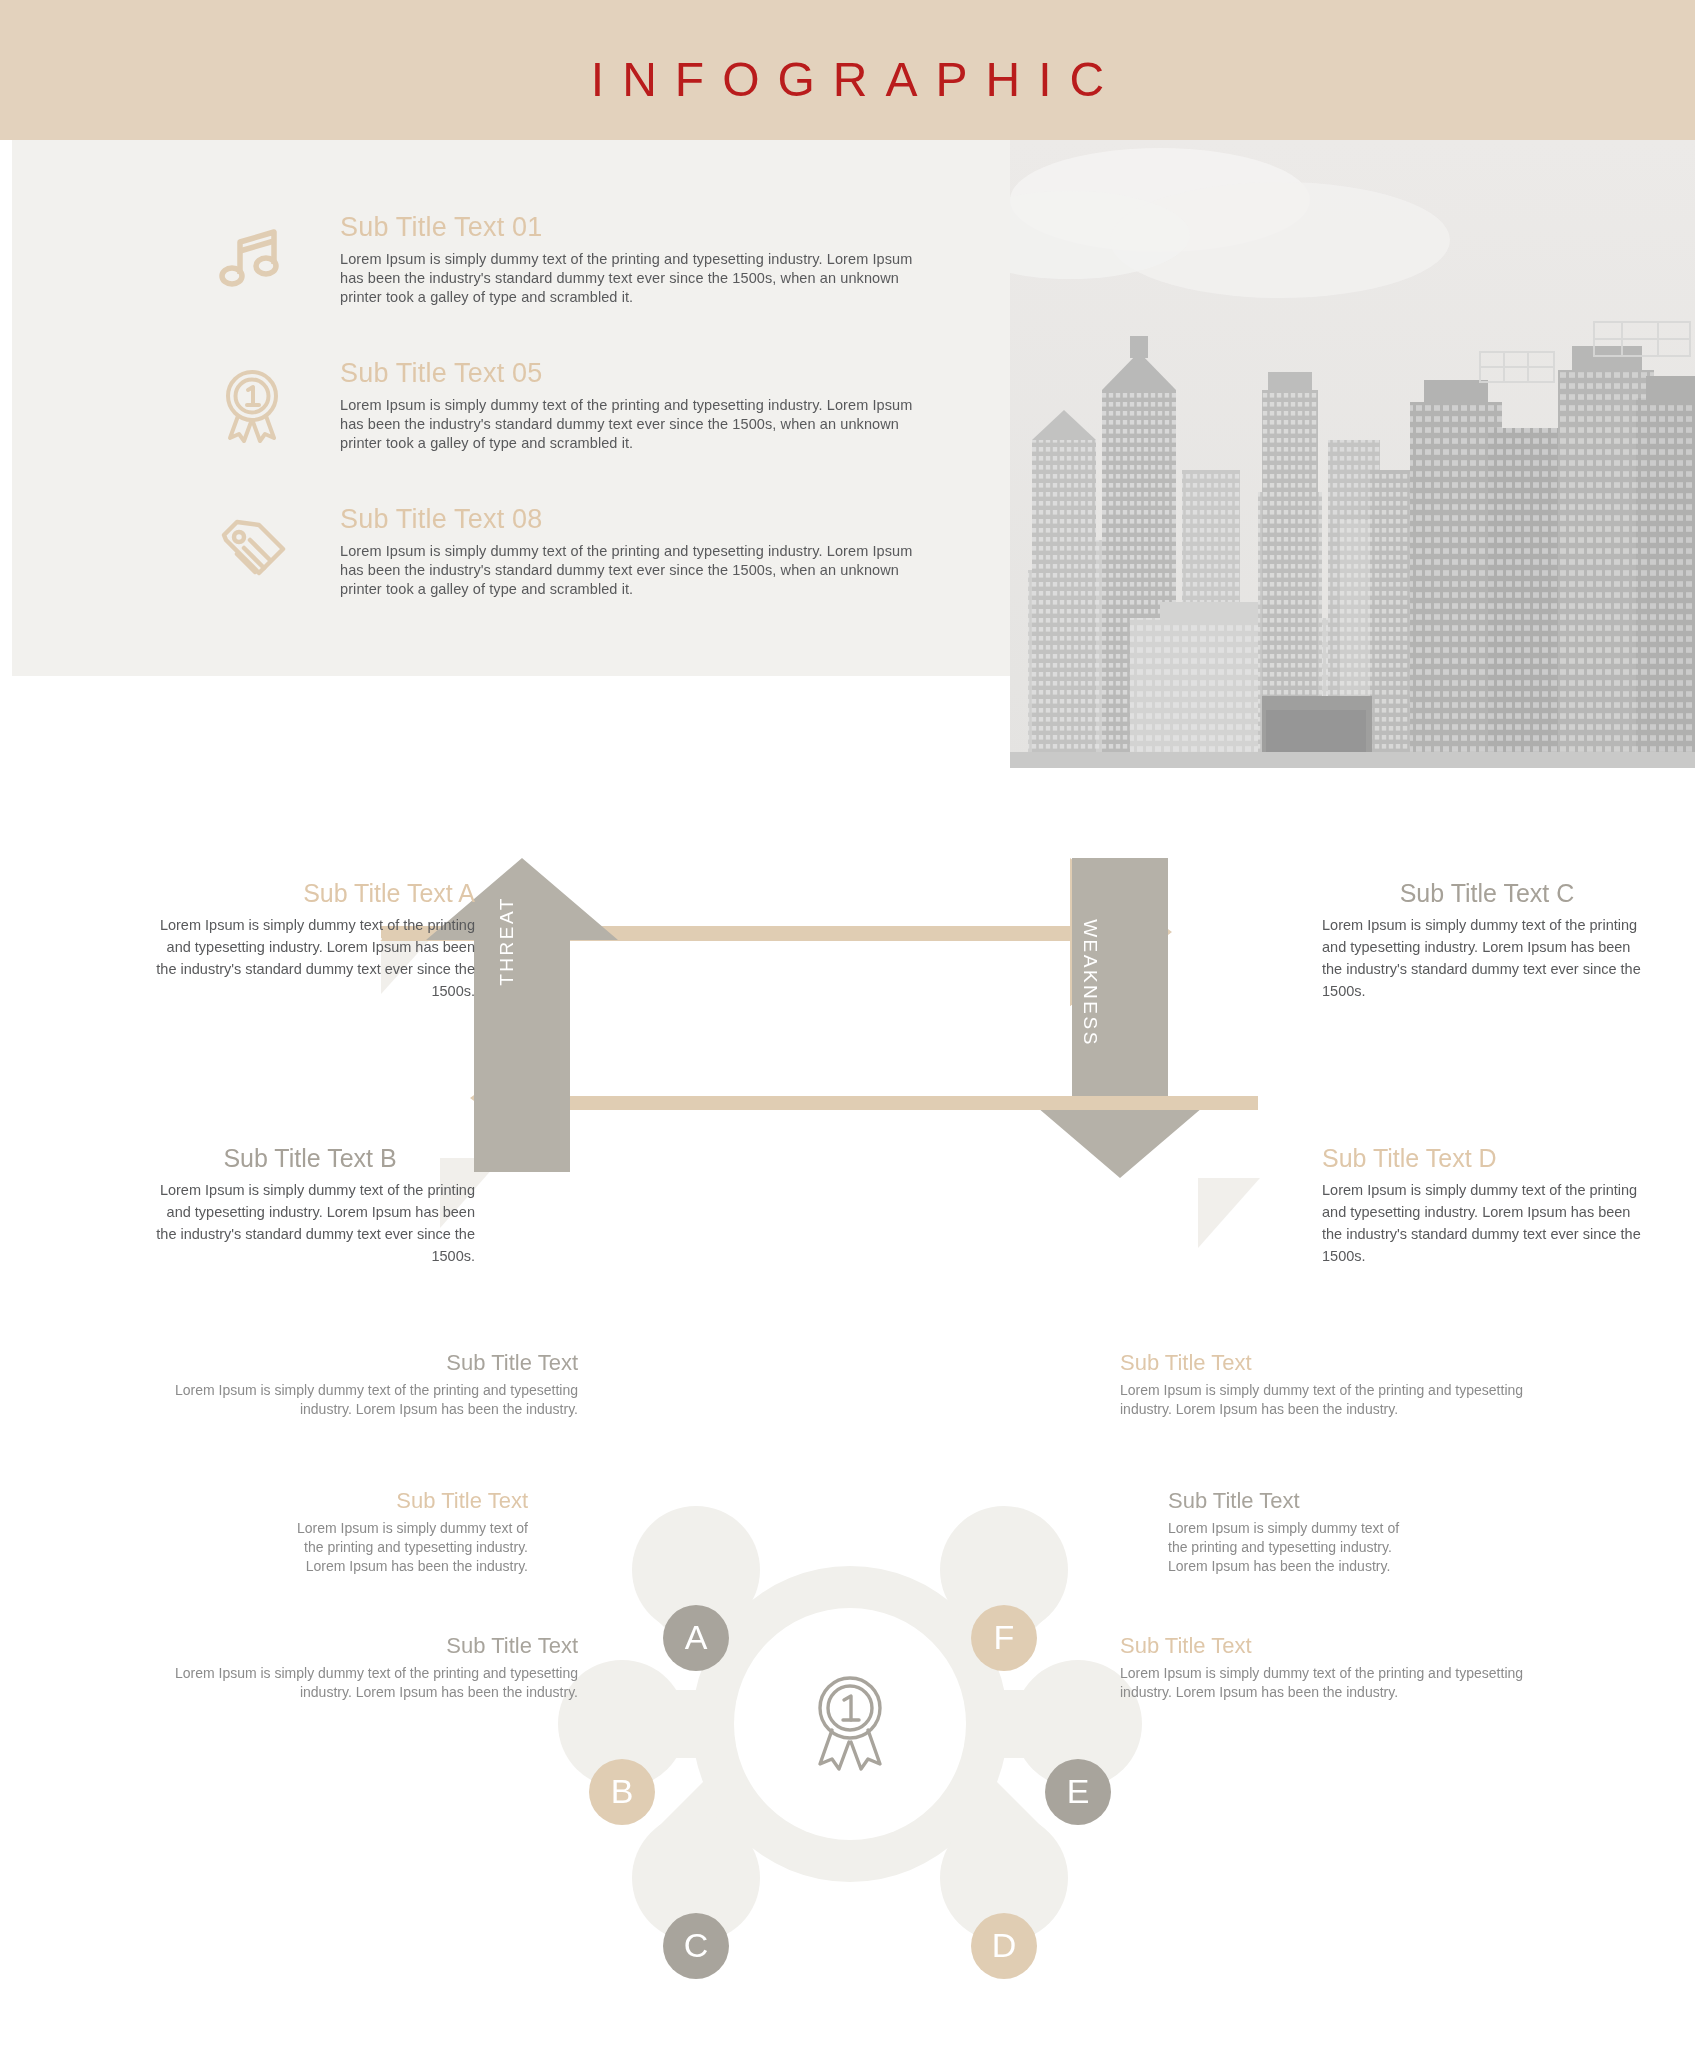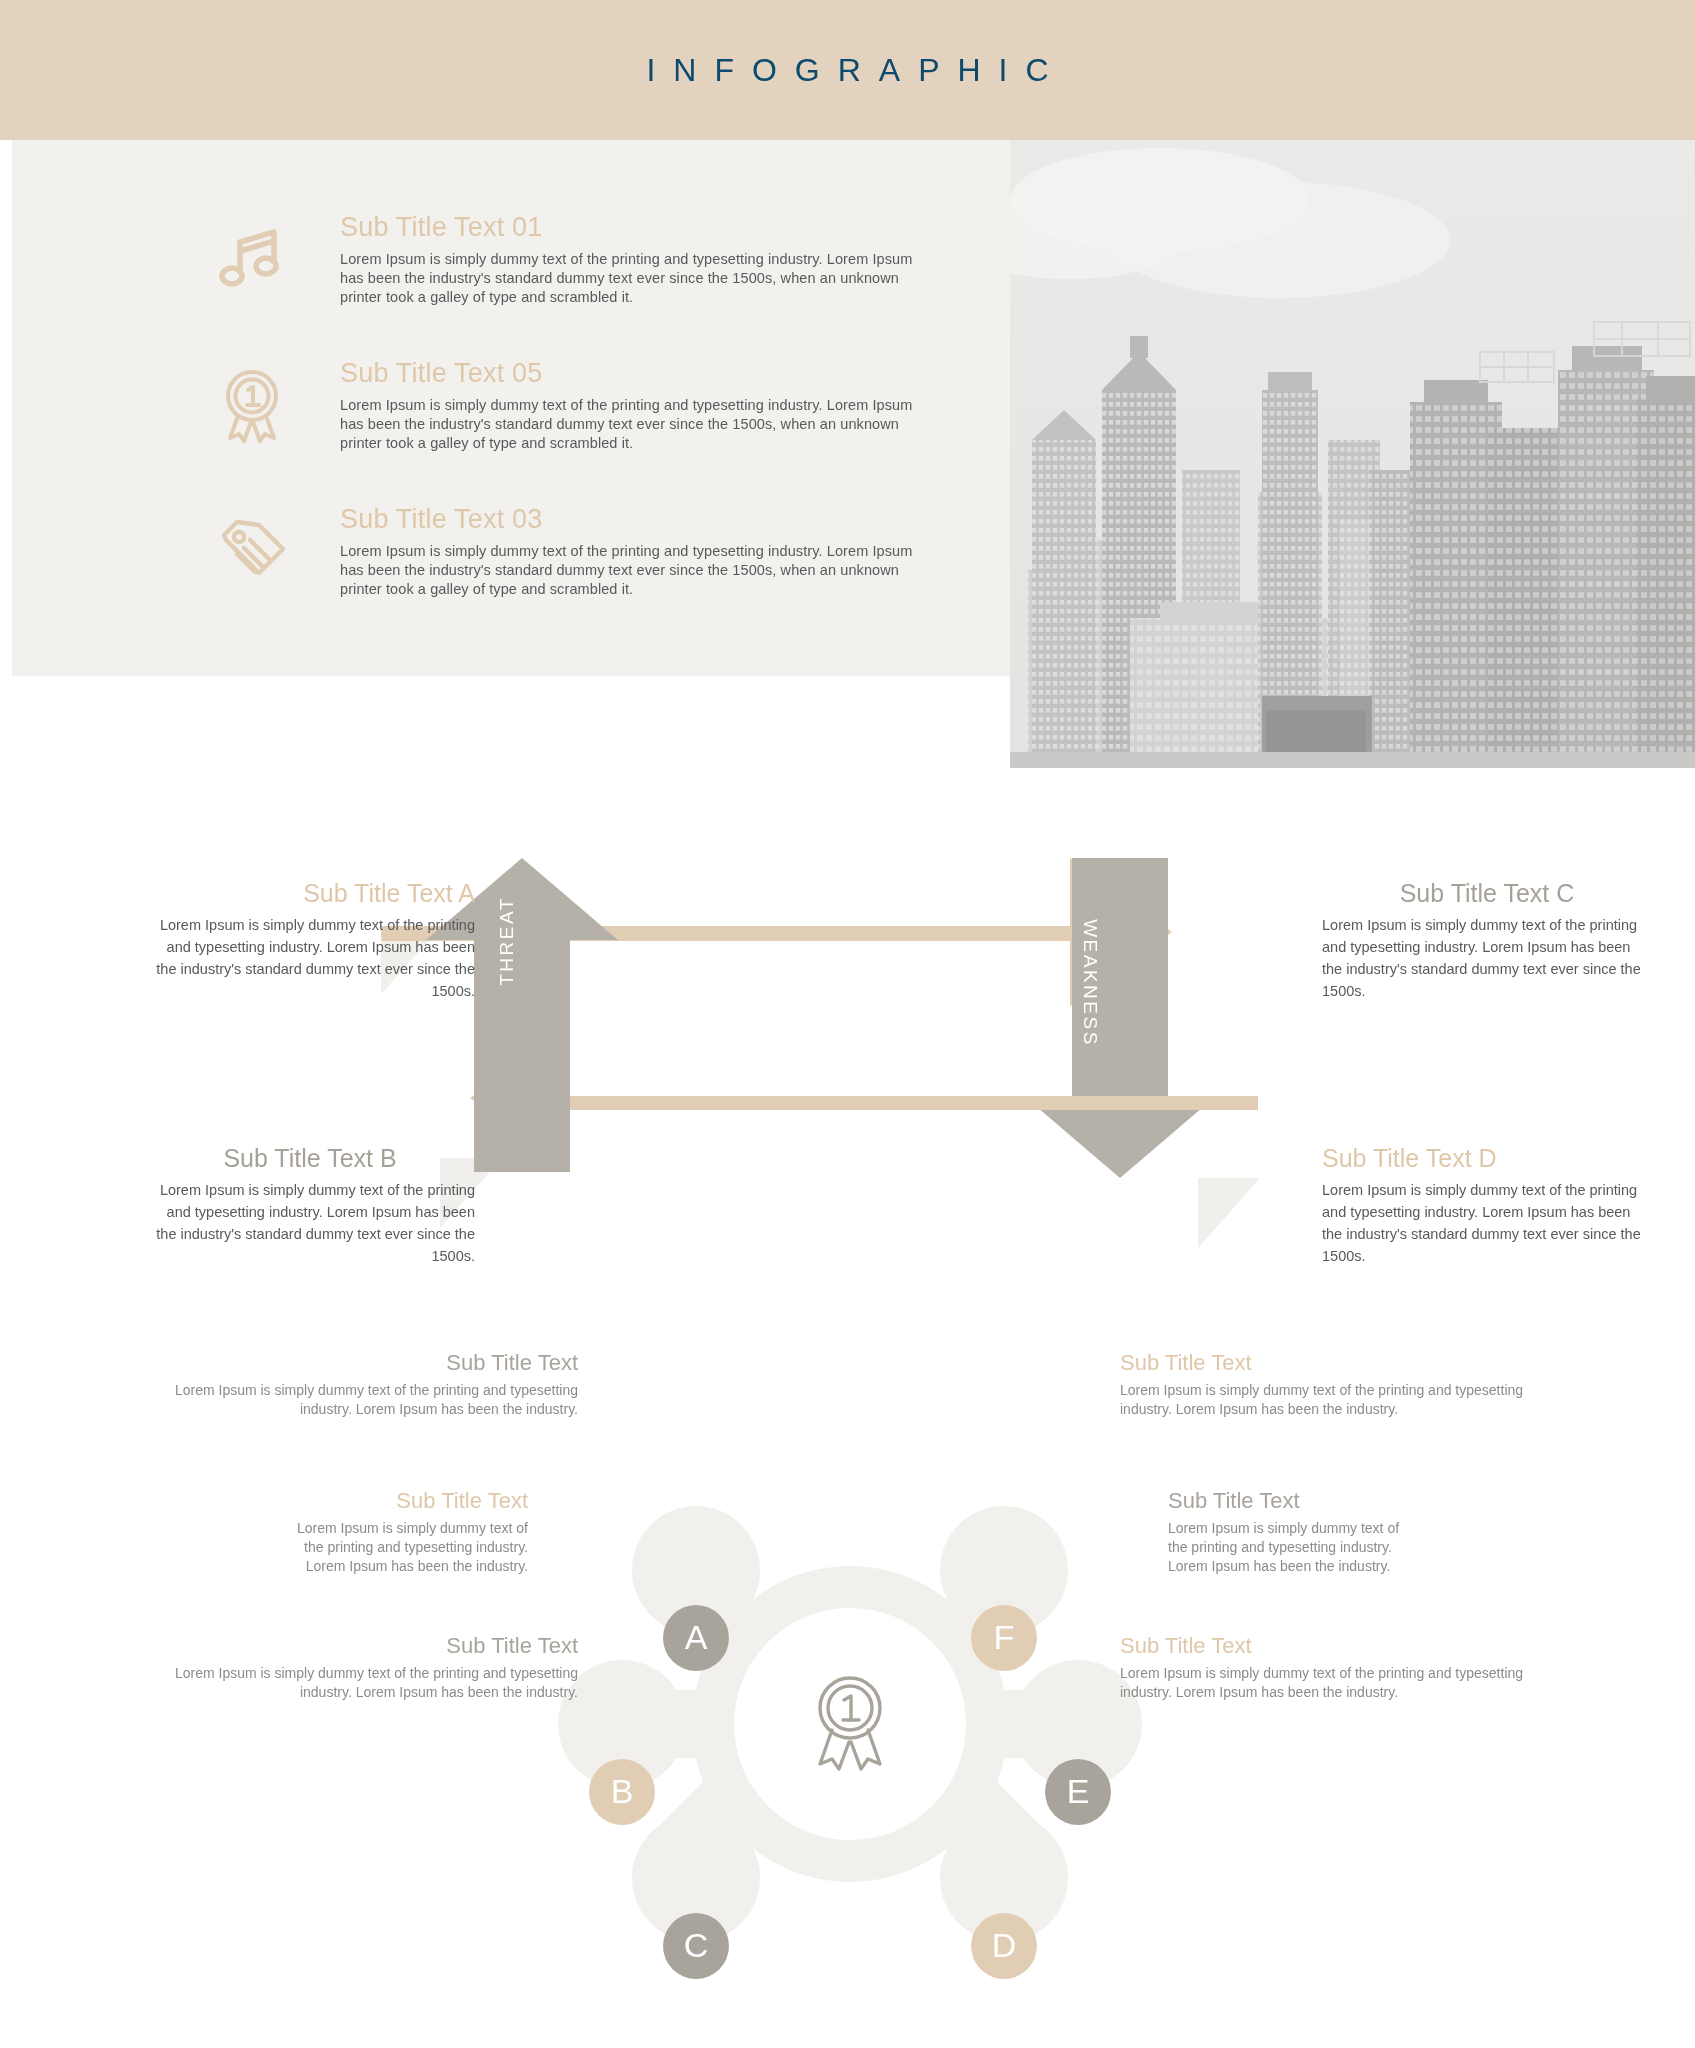--- a/index.html
+++ b/index.html
@@ -12,22 +12,22 @@
   .page { position: relative; width: 1695px; height: 2048px; overflow: hidden; background:#fff; }
 
   
   .header {
     position: absolute; left: 0; top: 0; width: 1695px; height: 140px;
     background: #e3d2bd;
   }
   .header-title {
     position: absolute; left: 0; top: 52px; width: 1695px;
     text-align: center;
-    color: #0c4a6e;
-    font-size: 32px;
+    color: #b91c1c;
+    font-size: 48px;
     font-weight: 300;
     letter-spacing: 18px;
     text-indent: 18px;
     font-family: "Liberation Sans", sans-serif;
   }
 
   
   .sec1 {
     position: absolute; left: 12px; top: 140px; width: 1695px; height: 536px;
     background: #f2f1ee;
@@ -264,21 +264,21 @@
         <div class="item-icon">
           <svg width="80" height="80" viewBox="0 0 80 80" fill="none" stroke="#e0cdb3" stroke-width="4.5" stroke-linejoin="round" stroke-linecap="round">
             <path d="M12 25 L25 12 L47 15 L71 39 L47 63 L14 30 Z"></path>
             <circle cx="27" cy="27" r="5"></circle>
             <path d="M38 30 L58 50"></path>
             <path d="M32 38 L52 58"></path>
             <path d="M26 46 L44 64" transform="translate(-1,-2)"></path>
           </svg>
         </div>
         <div class="item-body">
-          <div class="item-title">Sub Title Text 03</div>
+          <div class="item-title">Sub Title Text 08</div>
           <div class="item-desc">Lorem Ipsum is simply dummy text of the printing and typesetting industry. Lorem Ipsum has been the industry's standard dummy text ever since the 1500s, when an unknown printer took a galley of type and scrambled it.</div>
         </div>
       </div>
 
     </div>
   </div>
 
   <div class="sec2">
 
     <svg class="swot-stage" width="880" height="500" viewBox="0 0 880 500">

